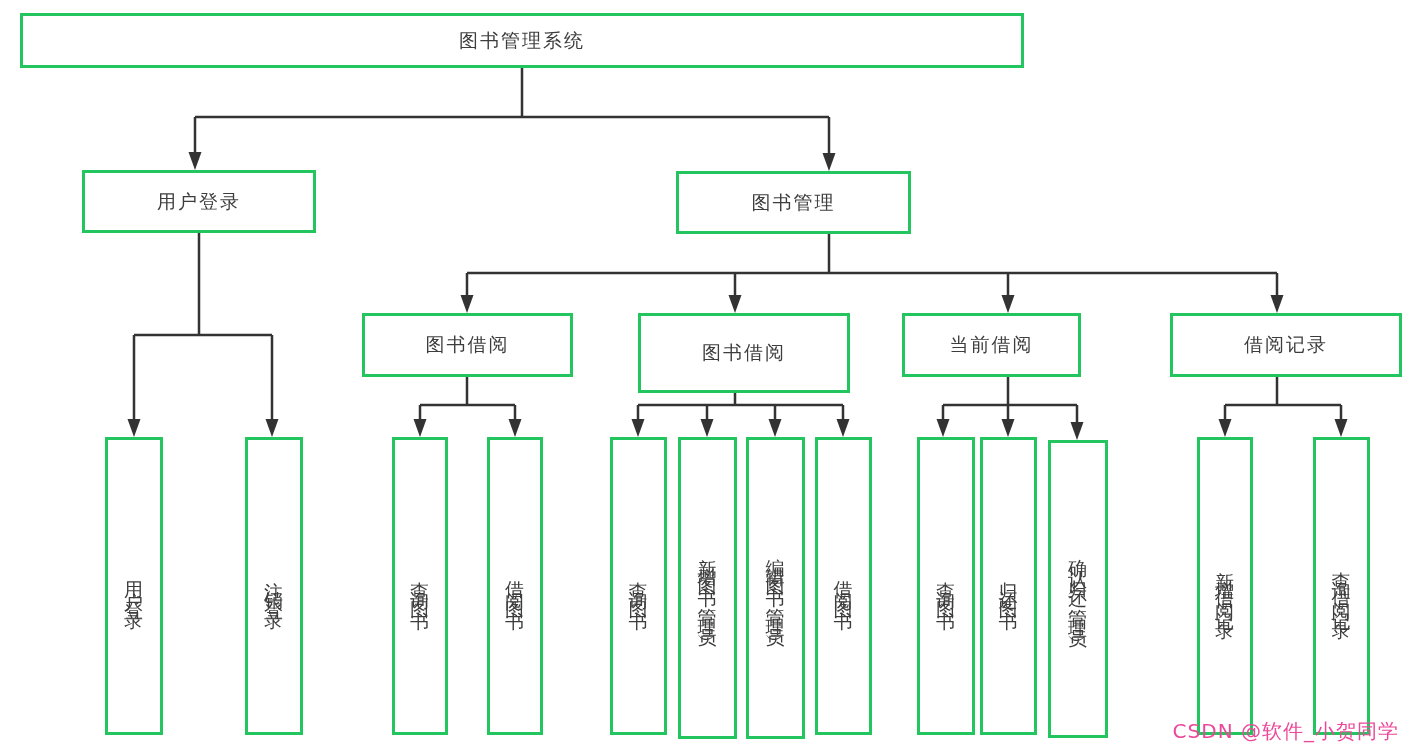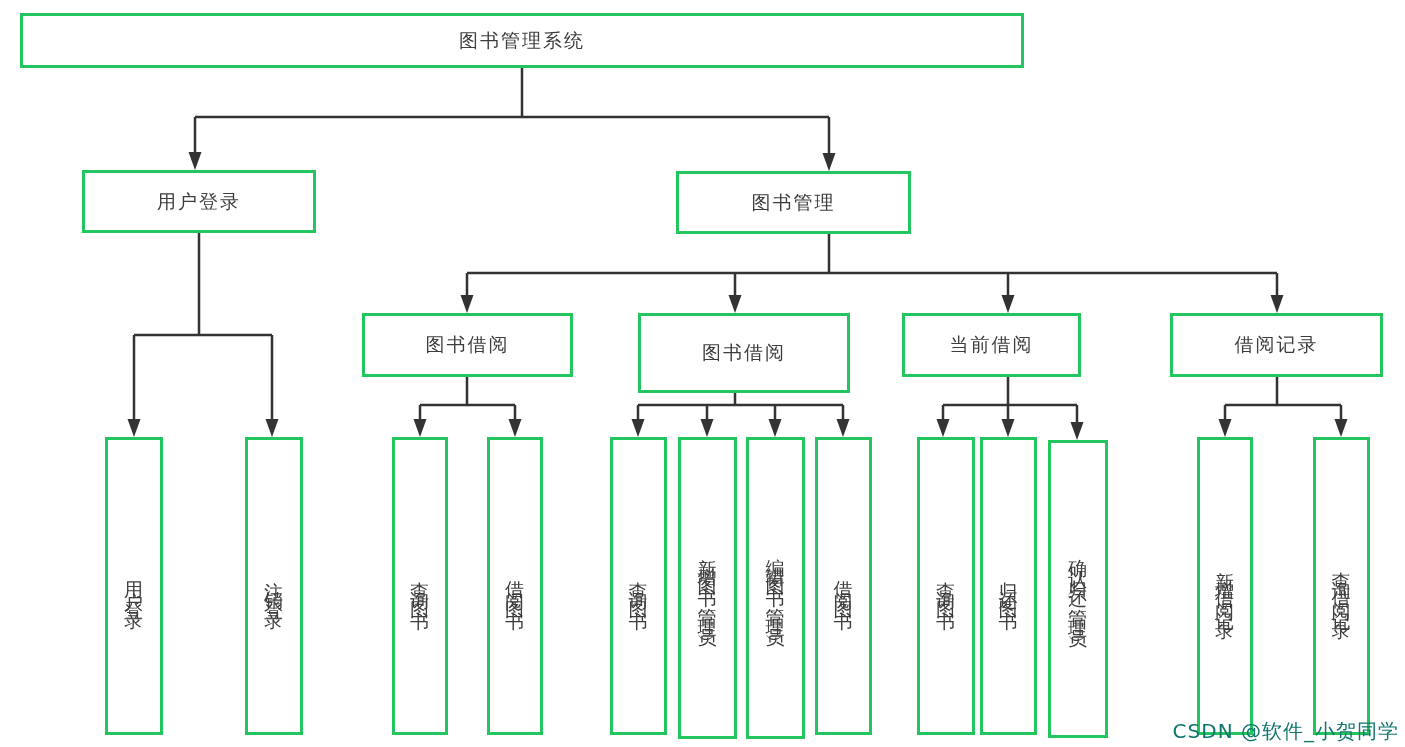--- a/index.html
+++ b/index.html
@@ -41,21 +41,21 @@
     text-orientation: mixed;
     letter-spacing: 10px;
     line-height: 1;
     white-space: nowrap;
   }
   .watermark {
     position: absolute;
     right: 6px;
     bottom: 2px;
     font-size: 20px;
-    color: #0f766e;
+    color: #ec4899;
     letter-spacing: 1px;
     white-space: nowrap;
   }
 </style>
 </head>
 <body>
 
 <div class="stage">
 
   <svg class="connectors" viewBox="0 0 1405 747" xmlns="http://www.w3.org/2000/svg">
@@ -111,21 +111,21 @@
 
   <div class="node hnode" style="left:362px; top:313px; width:211px; height:64px;">
     <span>图书借阅</span>
   </div>
   <div class="node hnode" style="left:638px; top:313px; width:212px; height:80px;">
     <span>图书借阅</span>
   </div>
   <div class="node hnode" style="left:902px; top:313px; width:179px; height:64px;">
     <span>当前借阅</span>
   </div>
-  <div class="node hnode" style="left:1170px; top:313px; width:213px; height:64px;">
+  <div class="node hnode" style="left:1170px; top:313px; width:232px; height:64px;">
     <span>借阅记录</span>
   </div>
 
   <div class="node vnode" style="left:105px; top:437px; width:58px; height:298px;">
     <span class="vtext">用户登录</span>
   </div>
   <div class="node vnode" style="left:245px; top:437px; width:58px; height:298px;">
     <span class="vtext">注销登录</span>
   </div>
 

